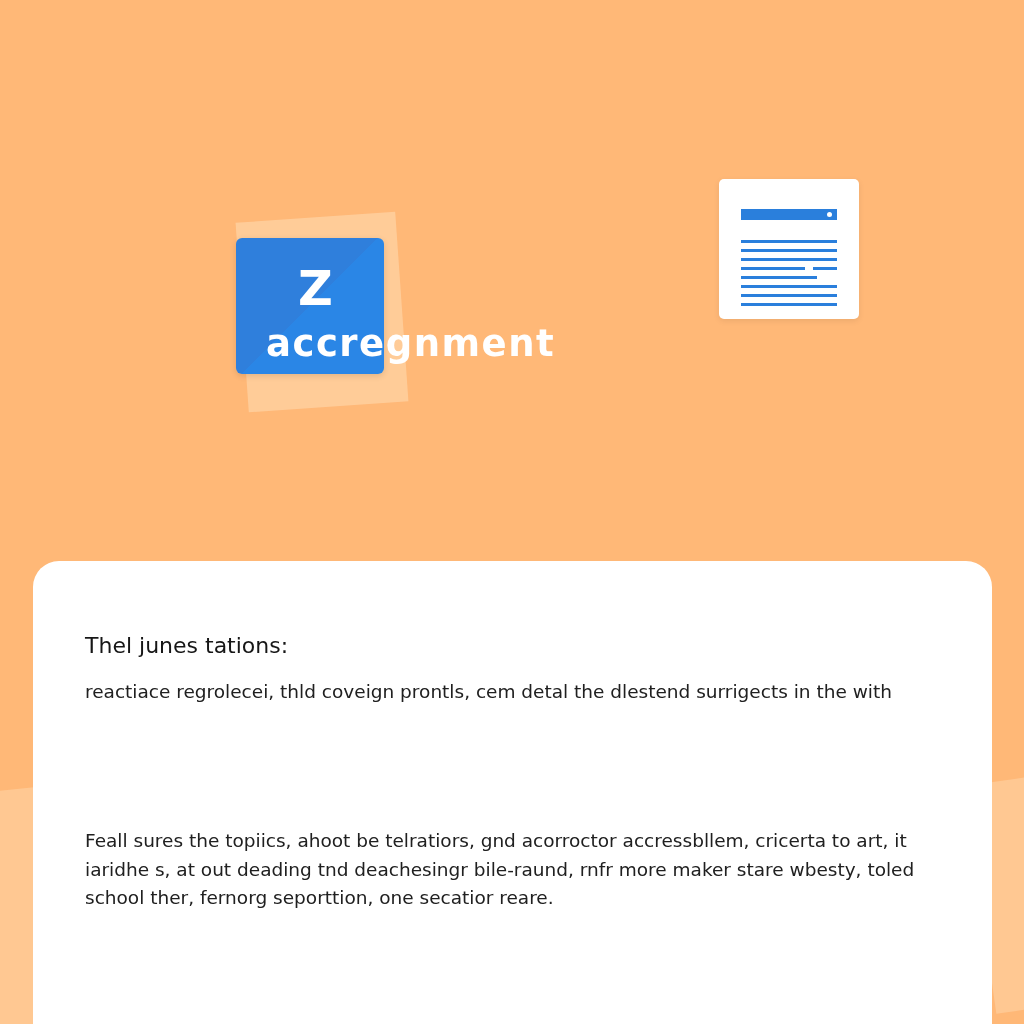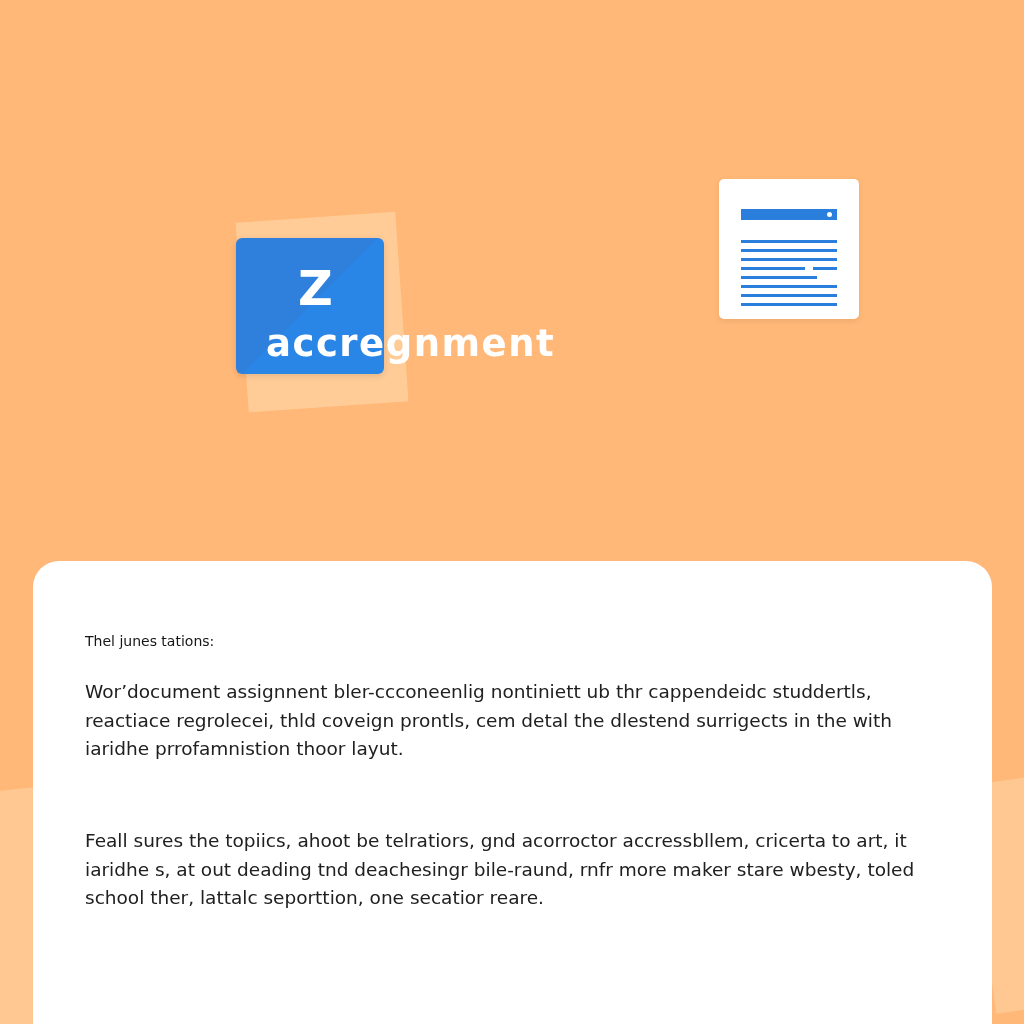--- a/index.html
+++ b/index.html
@@ -67,21 +67,21 @@
     }
     .doc-line { position: absolute; height: 3px; background: #2a7fdc; left: 22px; }
 
     
     .card {
       position: absolute; left: 33px; top: 561px; width: 959px; height: 480px;
       background: #ffffff; border-radius: 26px 26px 0 0;
     }
     .card-heading {
       position: absolute; left: 52px; top: 72px;
-      font-family: "DejaVu Sans", sans-serif; font-size: 14px; color: #161616;
+      font-family: "DejaVu Sans", sans-serif; font-size: 22px; color: #161616;
     }
     .para {
       position: absolute; left: 52px; width: 860px;
       font-family: "DejaVu Sans", sans-serif; font-size: 18.5px; color: #202020;
       line-height: 28.5px;
     }
     .para-1 { top: 117px; }
     .para-2 { top: 266px; }
     .para span { display: block; white-space: nowrap; }
   </style>
@@ -111,25 +111,23 @@
     <div class="doc-line" style="top:97px;width:76px"></div>
     <div class="doc-line" style="top:106px;width:96px"></div>
     <div class="doc-line" style="top:115px;width:96px"></div>
     <div class="doc-line" style="top:124px;width:96px"></div>
   </div>
 
   <div class="card">
     <div class="card-heading">Thel junes tations:</div>
 
     <div class="para para-1">
-      <span>Wor’document assignnent bler-ccconeenlig nontiniett ub thr cappendeidc studdertls,</span>
       <span>reactiace regrolecei, thld coveign prontls, cem detal the dlestend surrigects in the with</span>
-      <span>iaridhe prrofamnistion thoor layut.</span>
     </div>
 
     <div class="para para-2">
       <span>Feall sures the topiics, ahoot be telratiors, gnd acorroctor accressbllem, cricerta to  art, it</span>
       <span>iaridhe s, at out deading tnd deachesingr bile-raund, rnfr more maker stare wbesty, toled</span>
-      <span>school ther, lattalc seporttion, one secatior reare.</span>
+      <span>school ther, fernorg seporttion, one secatior reare.</span>
     </div>
   </div>
 
 </div>
 
 </body></html>

